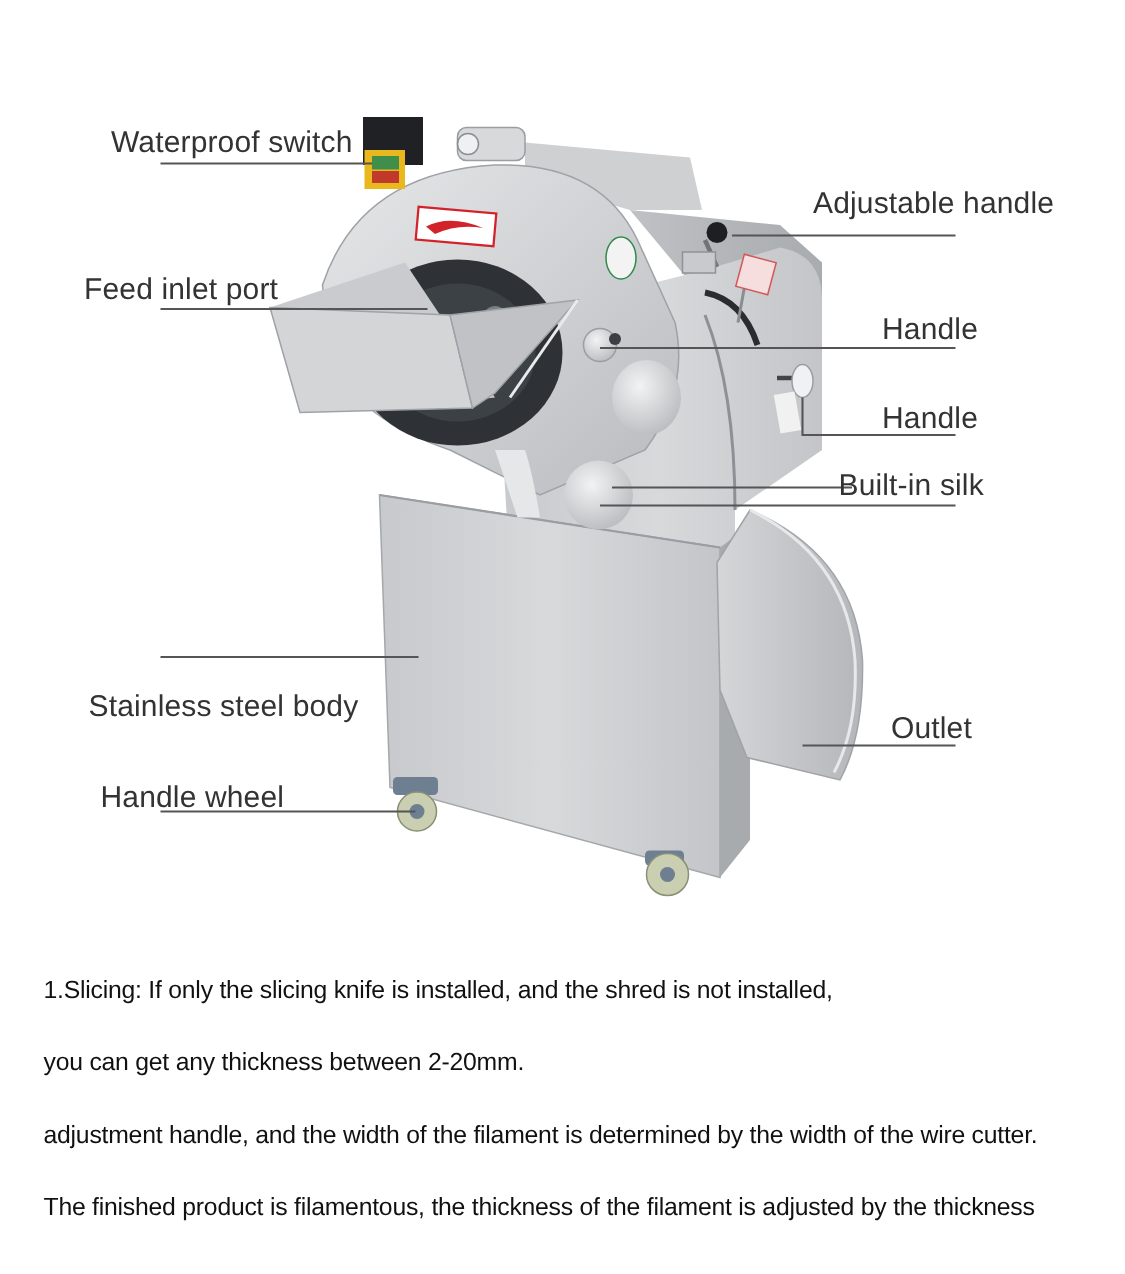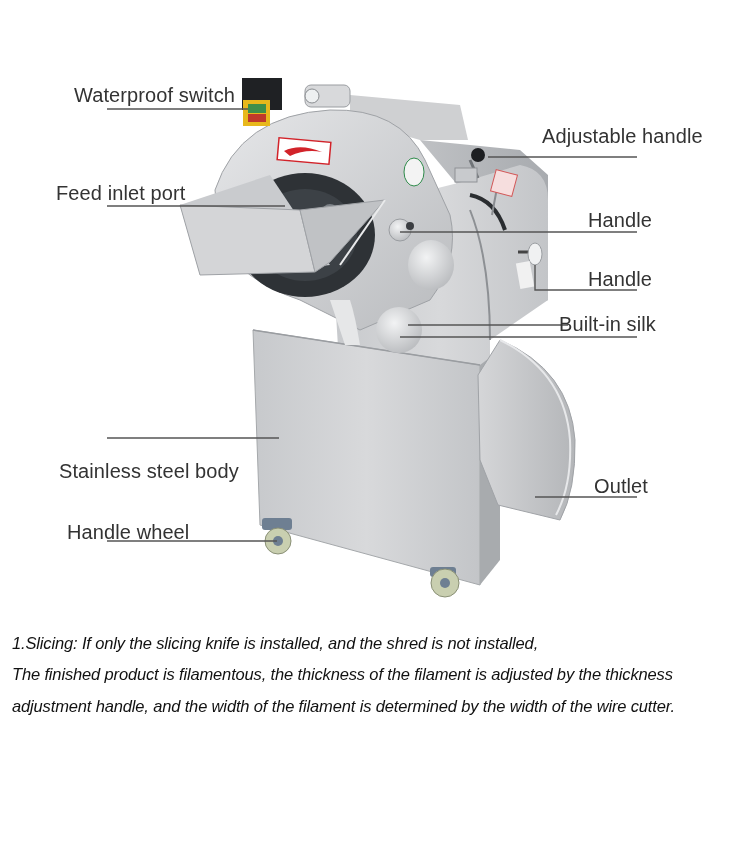--- a/index.html
+++ b/index.html
@@ -1,21 +1,21 @@
 <!DOCTYPE html>
 <html><head>
 <meta charset="utf-8">
 <style>
   html,body{margin:0;padding:0;background:#ffffff;}
   body{width:750px;height:849px;overflow:hidden;position:relative;font-family:"Liberation Sans",sans-serif;color:#222;}
   .figure{position:absolute;left:0;top:0;width:750px;height:610px;}
   .figure svg{position:absolute;left:0;top:0;}
   .label{position:absolute;font-family:"Liberation Sans",sans-serif;font-size:20px;color:#333;white-space:nowrap;letter-spacing:0.1px;}
   .desc{position:absolute;left:12px;top:628px;width:738px;font-family:"Liberation Sans",sans-serif;font-size:16.5px;color:#111;}
-  .desc p{margin:0;height:31.3px;line-height:31.3px;white-space:nowrap;letter-spacing:-0.15px;font-style:italic;}
+  .desc p{margin:17px;height:31.3px;line-height:31.3px;white-space:nowrap;letter-spacing:-0.15px;}
 </style>
 </head>
 <body>
 
 <div class="figure">
   <svg width="750" height="610" viewBox="0 0 750 610">
     <defs>
       <linearGradient id="gBody" x1="0" y1="0" x2="1" y2="0">
         <stop offset="0" stop-color="#c7c9cc"></stop>
         <stop offset="0.5" stop-color="#d8d9db"></stop>
@@ -141,15 +141,16 @@
   <div class="label" style="left:588px;top:209px;">Handle</div>
   <div class="label" style="left:588px;top:268px;">Handle</div>
   <div class="label" style="left:559px;top:313px;">Built-in silk</div>
   <div class="label" style="left:59px;top:418px;margin-top:42px;">Stainless steel body</div>
   <div class="label" style="left:594px;top:475px;text-align:right;">Outlet</div>
   <div class="label" style="left:67px;top:521px;">Handle wheel</div>
 </div>
 
 <div class="desc">
   <p>1.Slicing: If only the slicing knife is installed, and the shred is not installed,</p>
+  <p>you can get any thickness between 2-20mm.</p>
+  <p>adjustment handle, and the width of the filament is determined by the width of the wire cutter.</p>
   <p>The finished product is filamentous, the thickness of the filament is adjusted by the thickness</p>
-  <p>adjustment handle, and the width of the filament is determined by the width of the wire cutter.</p>
 </div>
 
 </body></html>

